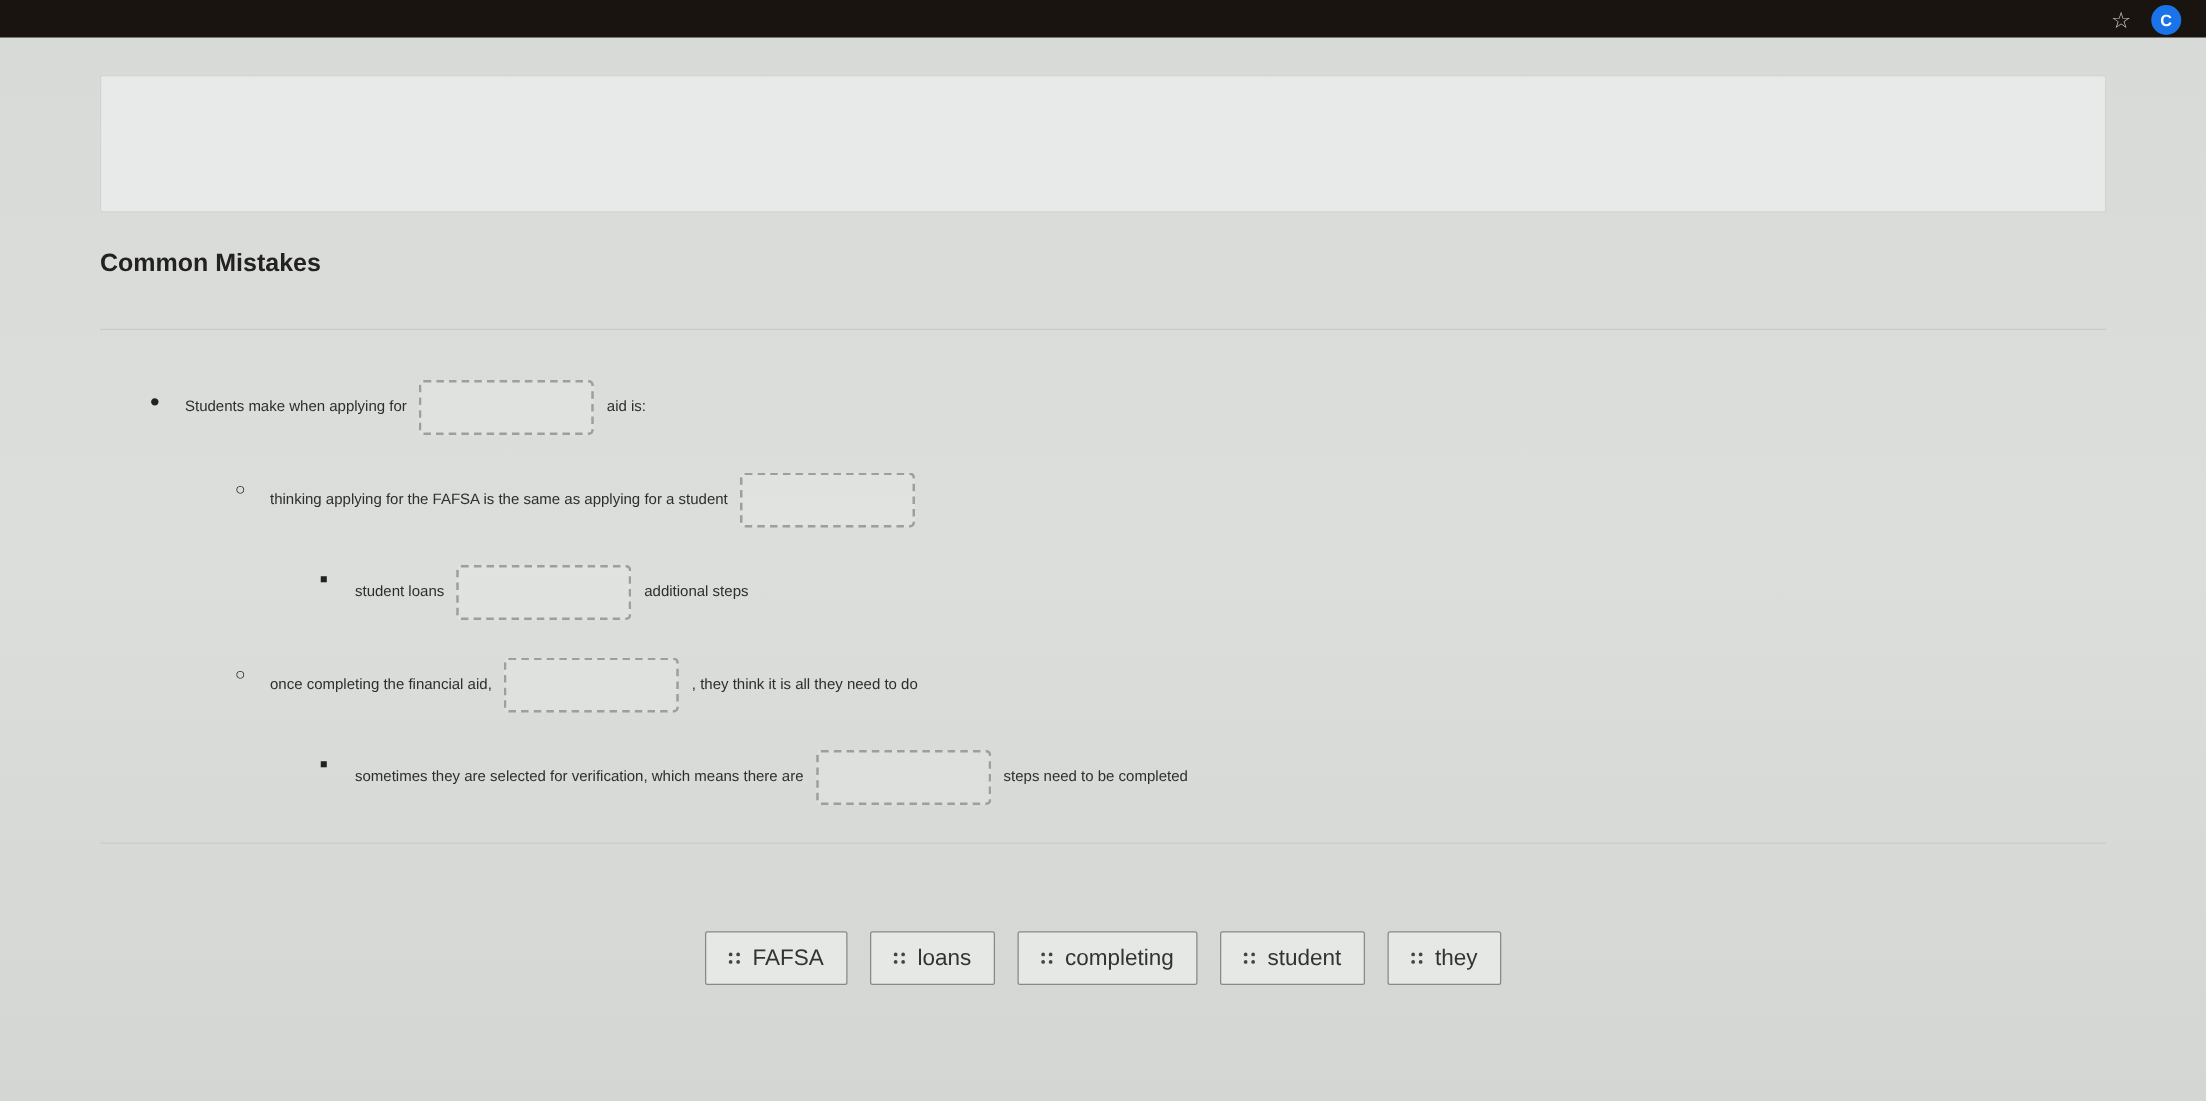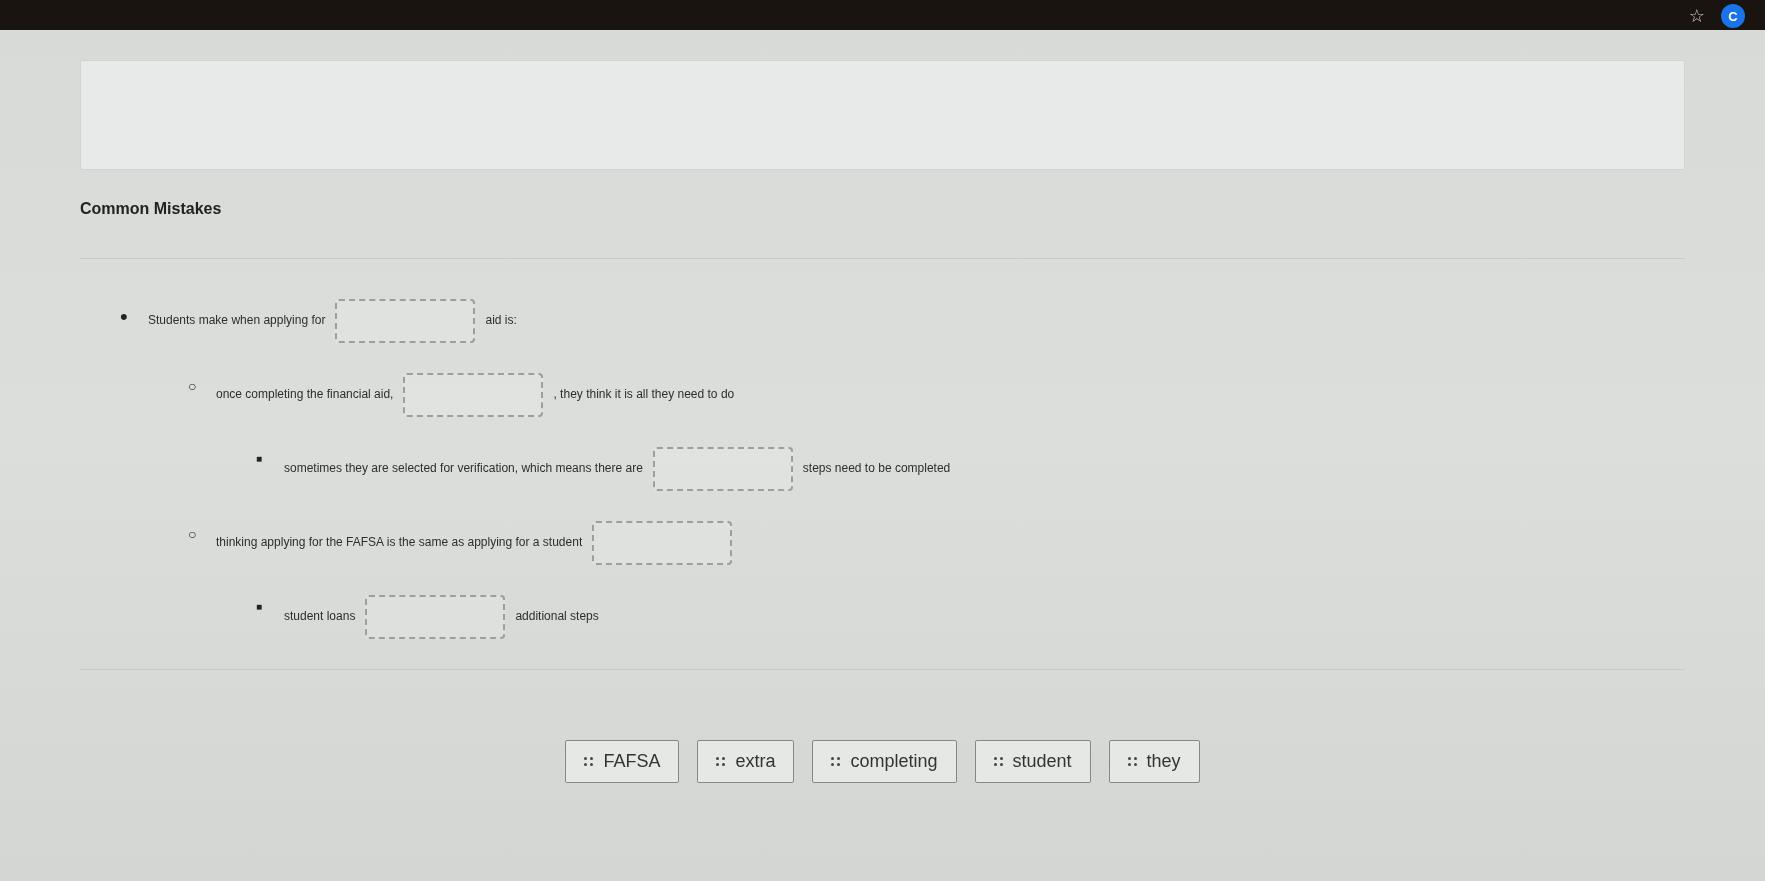--- a/index.html
+++ b/index.html
@@ -44,21 +44,21 @@
       padding: 30px 80px 40px 80px;
     }
     .gray-panel {
       background: #e8eae9;
       height: 110px;
       border: 1px solid #d2d4d2;
       border-radius: 2px;
       margin-bottom: 30px;
     }
     .section-title {
-      font-size: 16px;
+      font-size: 20px;
       font-weight: bold;
       color: #222;
       padding-bottom: 10px;
       margin-bottom: 30px;
     }
     .hr {
       border: none;
       border-top: 1px solid #c8cbc8;
       margin-bottom: 40px;
     }
@@ -189,52 +189,52 @@
 
   <ul class="outline">
     <li>
       <span class="line">
         <span>Students make when applying for</span>
         <span class="drop-target"></span>
         <span>aid is:</span>
       </span>
 
       <ul class="sub1">
+        <li>
+          <span class="line">
+            <span>thinking applying for the FAFSA is the same as applying for a student</span>
+            <span class="drop-target"></span>
+          </span>
+          <ul class="sub2">
+            <li>
+              <span class="line">
+                <span>student loans</span>
+                <span class="drop-target"></span>
+                <span>additional steps</span>
+              </span>
+            </li>
+          </ul>
+        </li>
+
         <li>
           <span class="line">
             <span>once completing the financial aid,</span>
             <span class="drop-target"></span>
             <span>, they think it is all they need to do</span>
           </span>
           <ul class="sub2">
             <li>
               <span class="line">
                 <span>sometimes they are selected for verification, which means there are</span>
                 <span class="drop-target"></span>
                 <span>steps need to be completed</span>
               </span>
             </li>
           </ul>
         </li>
-
-        <li>
-          <span class="line">
-            <span>thinking applying for the FAFSA is the same as applying for a student</span>
-            <span class="drop-target"></span>
-          </span>
-          <ul class="sub2">
-            <li>
-              <span class="line">
-                <span>student loans</span>
-                <span class="drop-target"></span>
-                <span>additional steps</span>
-              </span>
-            </li>
-          </ul>
-        </li>
       </ul>
     </li>
   </ul>
 
   <hr class="bottom-hr">
 
   <div class="word-bank">
     <div class="word-tile">
       <span class="drag-dots">
           <span></span>
@@ -244,21 +244,21 @@
         </span>
       <span>FAFSA</span>
     </div>
     <div class="word-tile">
       <span class="drag-dots">
           <span></span>
           <span></span>
           <span></span>
           <span></span>
         </span>
-      <span>extra</span>
+      <span>loans</span>
     </div>
     <div class="word-tile">
       <span class="drag-dots">
           <span></span>
           <span></span>
           <span></span>
           <span></span>
         </span>
       <span>completing</span>
     </div>

